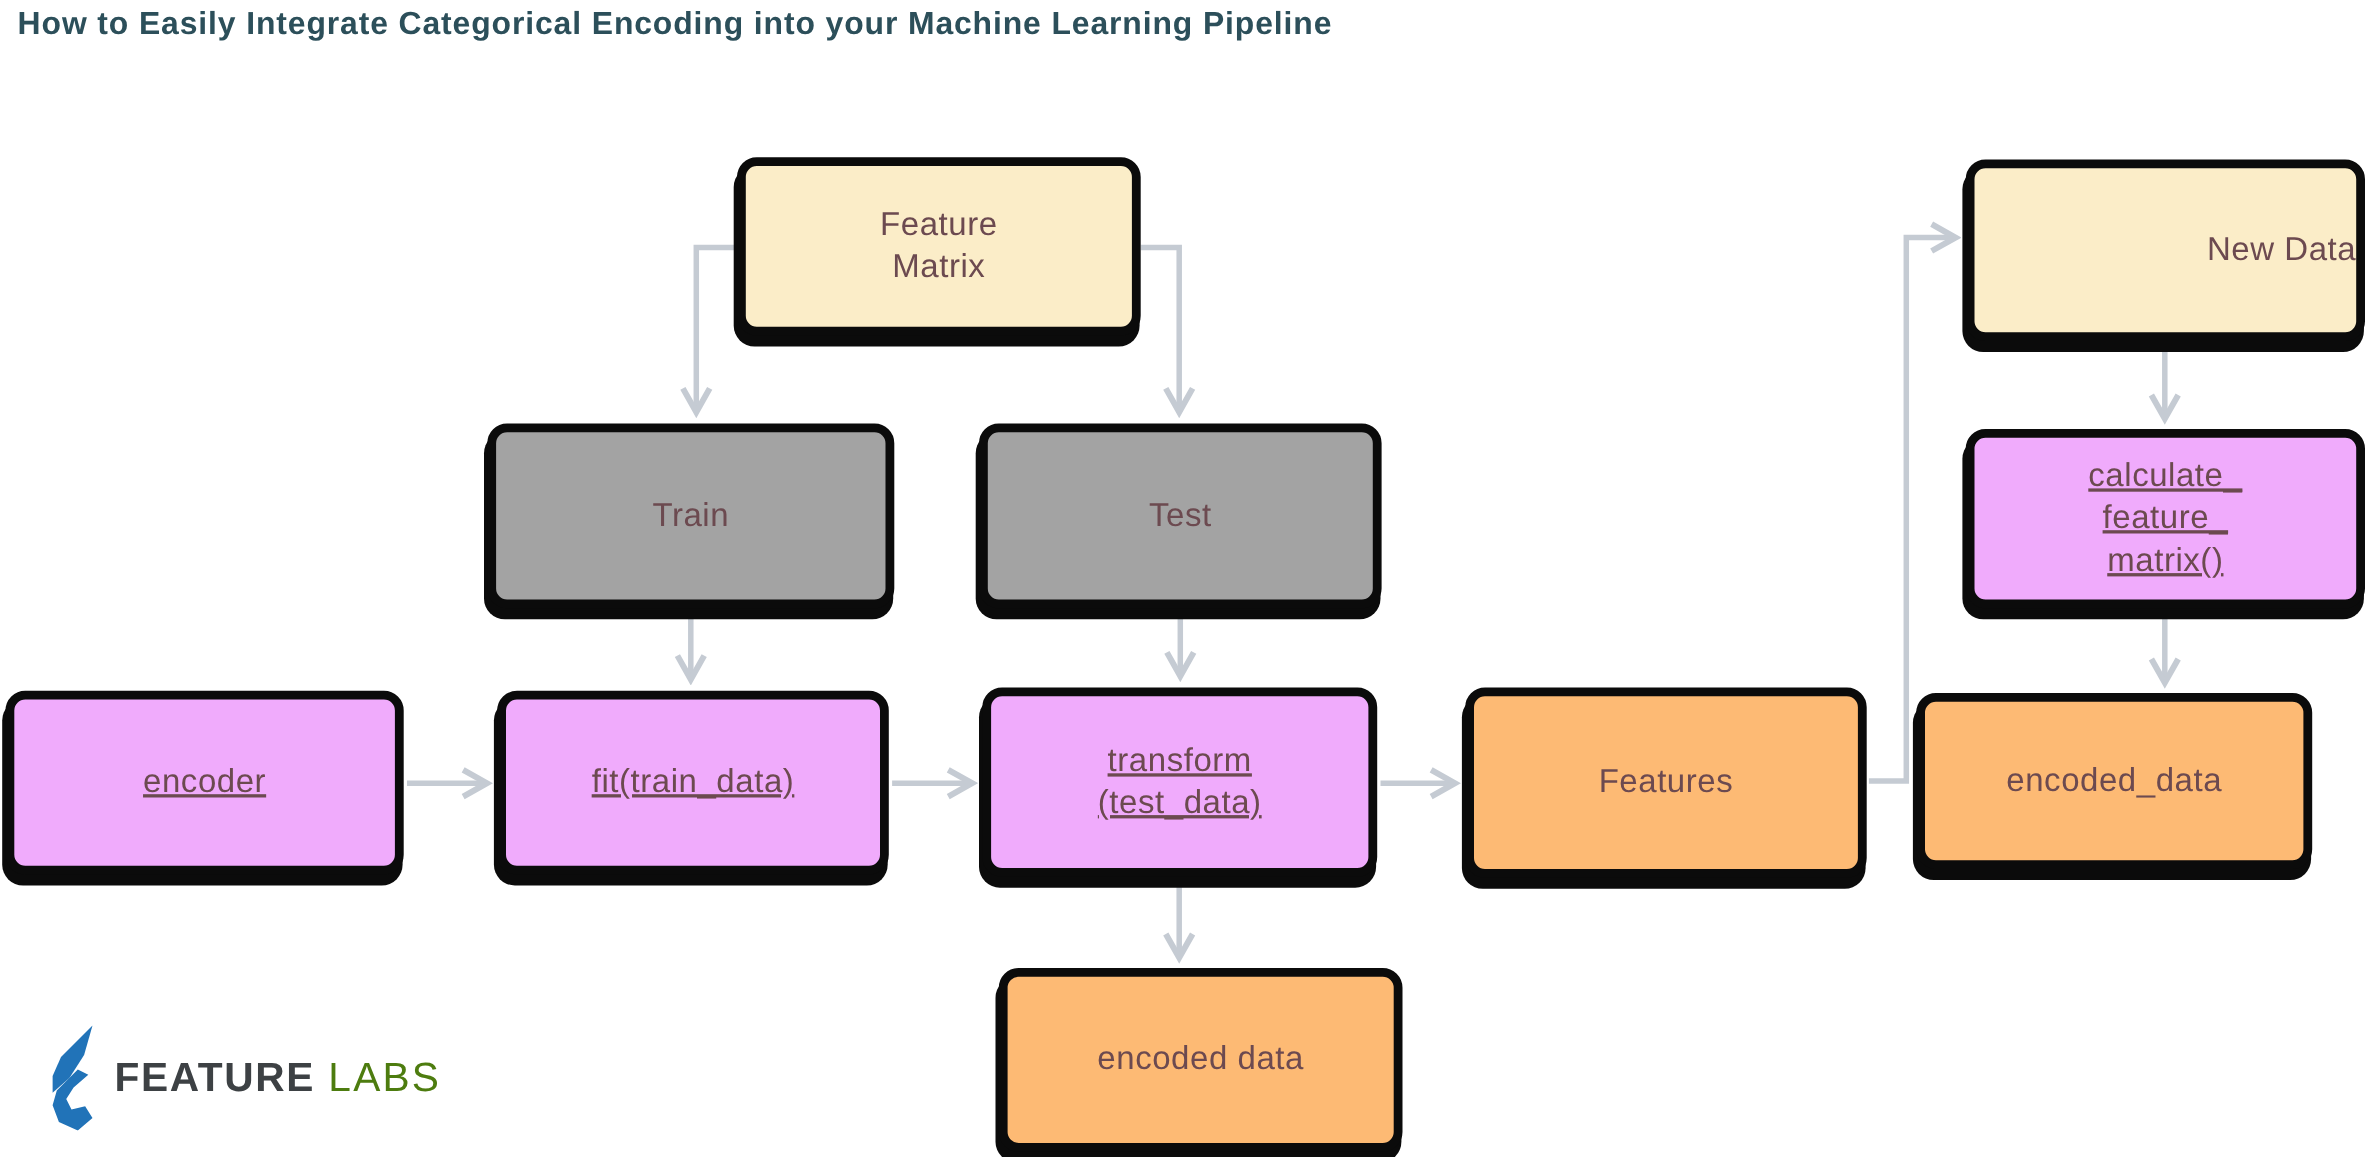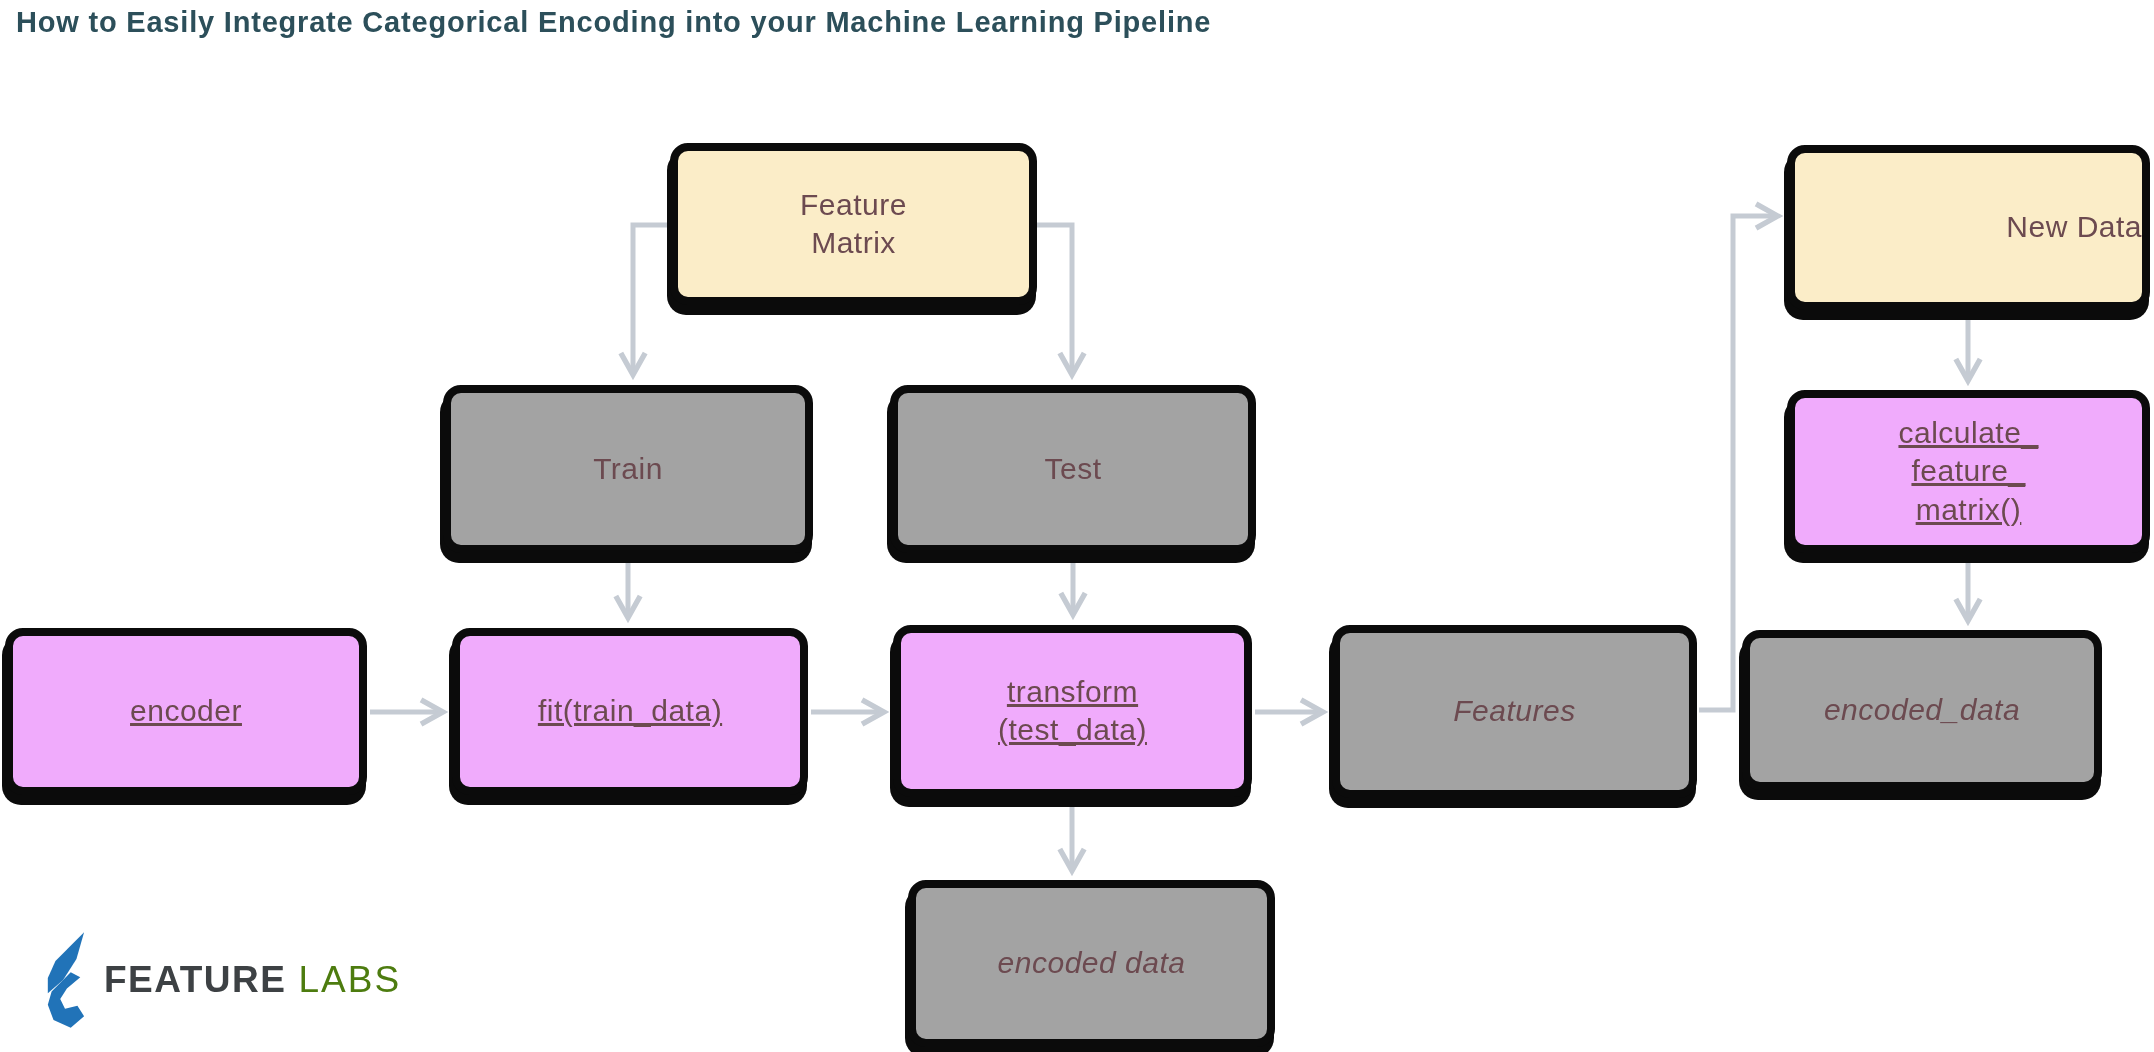--- a/index.html
+++ b/index.html
@@ -39,21 +39,21 @@
     text-align: center;
     color: #6C4A50;
     font-size: 30px;
     line-height: 1.28;
     letter-spacing: 0.5px;
   }
   .node-label { white-space: pre-line; }
   .node.cream { background: #FBEDC8; }
   .node.green { background: #a3a3a3; }
   .node.blue  { background: #f0abfc; text-decoration: underline; }
-  .node.pink  { background: #a3a3a3; font-style: italic; }
+  .node.pink  { background: #fdba74; }
   .logo {
     position: absolute;
     left: 44px;
     top: 932px;
     display: flex;
     align-items: center;
   }
   .logo-icon { width: 42px; height: 96px; margin-right: 18px; }
   .logo-feature {
     font-size: 37px;

